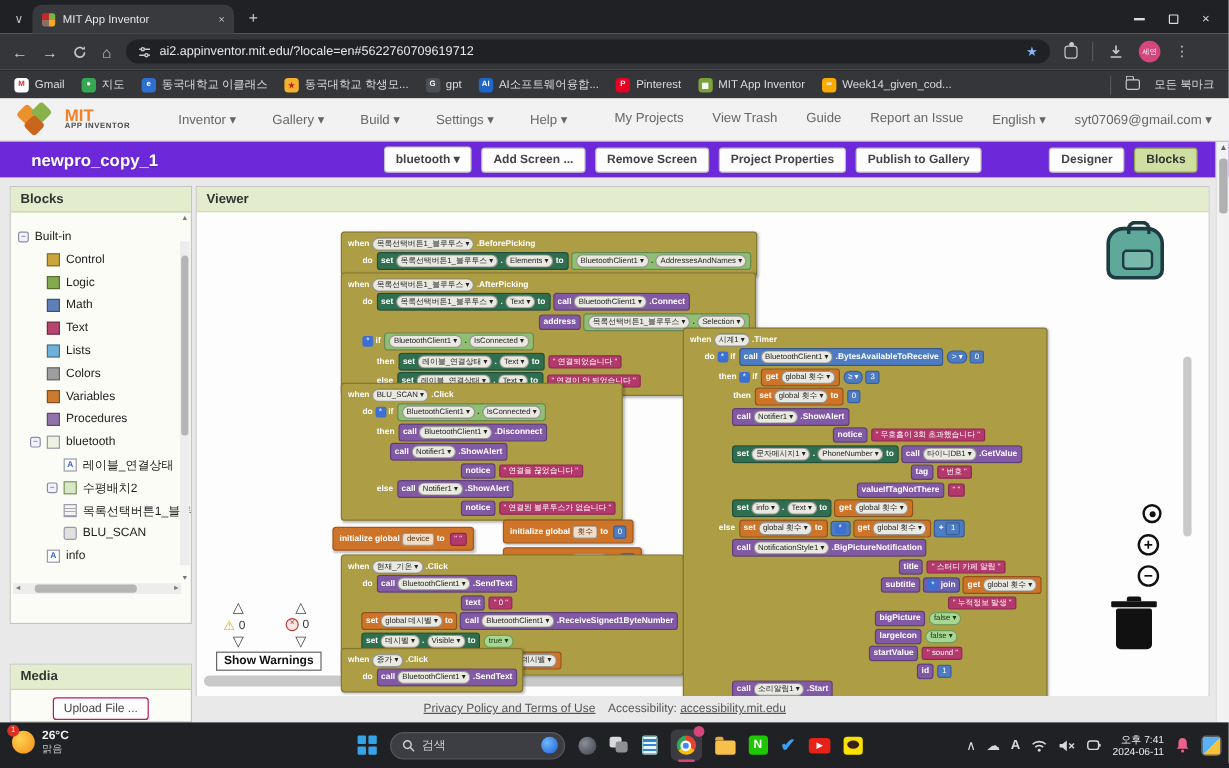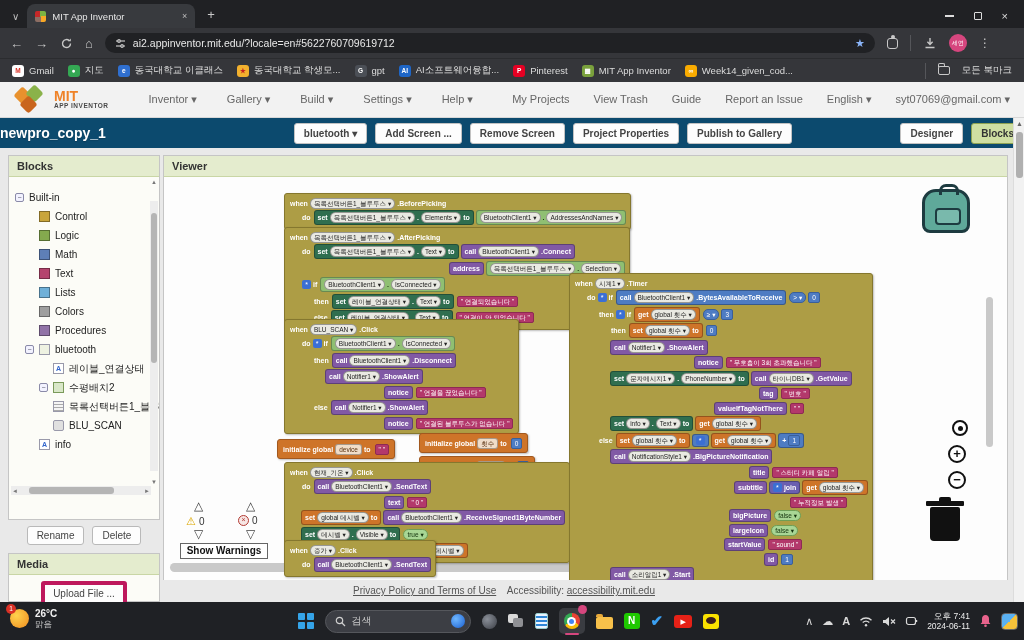--- a/index.html
+++ b/index.html
@@ -43,21 +43,21 @@
   .hx2{left:14px;top:0;background:#8ab24a}
   .hx3{left:8px;top:11px;background:#c9651d}
   .logotxt{display:flex;flex-direction:column;line-height:1}
   .logomit{color:#ef8227;font-weight:bold;font-size:14px}
   .logosub{color:#4a4a4a;font-weight:bold;font-size:6.5px;letter-spacing:.5px}
   #menus{display:flex;gap:30px}
   .menu{color:#666;font-size:11px}
   #hdrlinks{margin-left:auto;display:flex;gap:24px;align-items:flex-start}
   .hlink{color:#666;font-size:11px;white-space:nowrap}
   
-  #pbar{position:absolute;left:0;top:118px;width:1024px;height:30px;background:#0c4a6e;display:flex;align-items:center;padding:0 0;gap:8px}
+  #pbar{position:absolute;left:0;top:118px;width:1024px;height:30px;background:#6d28d9;display:flex;align-items:center;padding:0 26px;gap:8px}
   #pname{color:#fff;font-weight:bold;font-size:14px;text-shadow:0 1px 1px rgba(0,0,0,.2);margin-right:180px}
   .gbtn{background:#fdfdfd;border:1px solid #c2c2c2;border-radius:3px;color:#444;font-size:10px;font-weight:bold;padding:4px 9px;white-space:nowrap}
   #designer{margin-left:auto}
   .gbtn.active{background:#cfdfa2;border-color:#8fa352;color:#333}
   
   #content{position:absolute;left:0;top:148px;width:1024px;height:454px;background:#e9e9e9}
   .panelhdr{background:#e4ecce;border-bottom:1px solid #c9d6a5;font-size:11px;font-weight:bold;color:#333;padding:4px 8px}
   #palette{position:absolute;left:8px;top:7px;width:152px;height:365px;background:#fcfcf7;border:1px solid #c5c5c5}
   #tree{position:relative;padding:11px 4px 0 6px;height:320px;overflow:hidden}
   .trow{display:flex;align-items:center;gap:5px;height:19px;white-space:nowrap}
@@ -67,21 +67,21 @@
   .tic{width:11px;height:11px;border:1px solid #99a;flex:none;font-size:7px;color:#36c;text-align:center;line-height:10px;font-weight:bold;background:#fff}
   #treevscroll{position:absolute;right:1px;top:24px;width:8px;height:270px;background:#ededed}
   #treevthumb{position:absolute;left:1px;top:12px;width:6px;height:150px;background:#b5b5b5;border-radius:3px}
   .scrarrow{position:absolute;left:0;width:8px;font-size:6px;color:#777;text-align:center}
   #treehscroll{position:absolute;left:2px;bottom:2px;width:140px;height:9px;background:#ededed;display:flex;align-items:center}
   #treehthumb{margin-left:10px;width:85px;height:7px;background:#b5b5b5;border-radius:3px}
   .harr{font-size:6px;color:#777;padding:0 1px}
   #palbtns{position:absolute;left:8px;top:378px;width:152px;display:flex;justify-content:center;gap:8px}
   .smallbtn{background:#fdfdfd;border:1px solid #b9b9b9;border-radius:3px;font-size:10px;color:#444;padding:3px 9px}
   #mediabox{position:absolute;left:8px;top:405px;width:152px;height:49px;background:#fcfcf7;border:1px solid #c5c5c5}
-  #uploadbtn{display:block;margin:6px auto 0;background:#fdfdfd;border:4px solid #be185d;border-radius:3px;font-size:10px;color:#444;padding:3px 8px}
+  #uploadbtn{display:block;margin:6px auto 0;background:#fdfdfd;border:1px solid #be185d;border-radius:3px;font-size:10px;color:#444;padding:3px 8px}
   
   #viewer{position:absolute;left:163px;top:7px;width:845px;height:425px;background:#fff;border:1px solid #c5c5c5}
   #canvas{position:relative;width:100%;height:403px;overflow:hidden;background:#fdfdfd}
   
   .blk{position:absolute;border-radius:3px;padding:2px 4px;width:max-content;box-shadow:1px 1px 2px rgba(0,0,0,.25)}
   .blk-event{background:#ad9d45;border:1px solid #85772e}
   .blk-var{background:#ce7429;border:1px solid #a2581e}
   .brow{display:flex;align-items:center;gap:2px;margin:1.5px 0;white-space:nowrap}
   .chk{display:inline-flex;align-items:center;gap:2px;padding:1px 3px;border-radius:3px;border:1px solid rgba(0,0,0,.28);line-height:9px}
   .chk-ev,.chk-none{background:transparent;border:none;padding:0 1px}
@@ -325,20 +325,24 @@
             </div>
             <div class="trow" style="padding-left: 24px;">
               <span class="catic" style="background: rgb(111, 176, 216);"></span>
               <span class="tlab">Lists</span>
             </div>
             <div class="trow" style="padding-left: 24px;">
               <span class="catic" style="background: rgb(158, 158, 158);"></span>
               <span class="tlab">Colors</span>
             </div>
             <div class="trow" style="padding-left: 24px;">
+              <span class="catic" style="background: rgb(204, 122, 46);"></span>
+              <span class="tlab">Variables</span>
+            </div>
+            <div class="trow" style="padding-left: 24px;">
               <span class="catic" style="background: rgb(145, 115, 167);"></span>
               <span class="tlab">Procedures</span>
             </div>
             <div class="trow" style="padding-left: 10px;">
               <span class="exp">−</span>
               <span class="tic" style="background: rgb(238, 242, 226);"></span>
               <span class="tlab">bluetooth</span>
             </div>
             <div class="trow" style="padding-left: 38px;">
               <span class="tic">A</span>
@@ -366,24 +370,20 @@
           <span class="scrarrow" style="top:-22px">▲</span>
           <span id="treevthumb"></span>
           <span class="scrarrow" style="bottom:-14px">▼</span>
         </div>
         <div id="treehscroll">
           <span class="harr">◄</span>
           <span id="treehthumb"></span>
           <span class="harr" style="margin-left:auto">►</span>
         </div>
       </div>
-    </div>
-    <div id="palbtns">
-      <button class="smallbtn">Rename</button>
-      <button class="smallbtn">Delete</button>
     </div>
     <div id="mediabox">
       <div class="panelhdr">Media</div>
       <button id="uploadbtn">Upload File ...</button>
     </div>
 
     <div id="viewer">
       <div class="panelhdr">Viewer</div>
       <div id="canvas">
 

